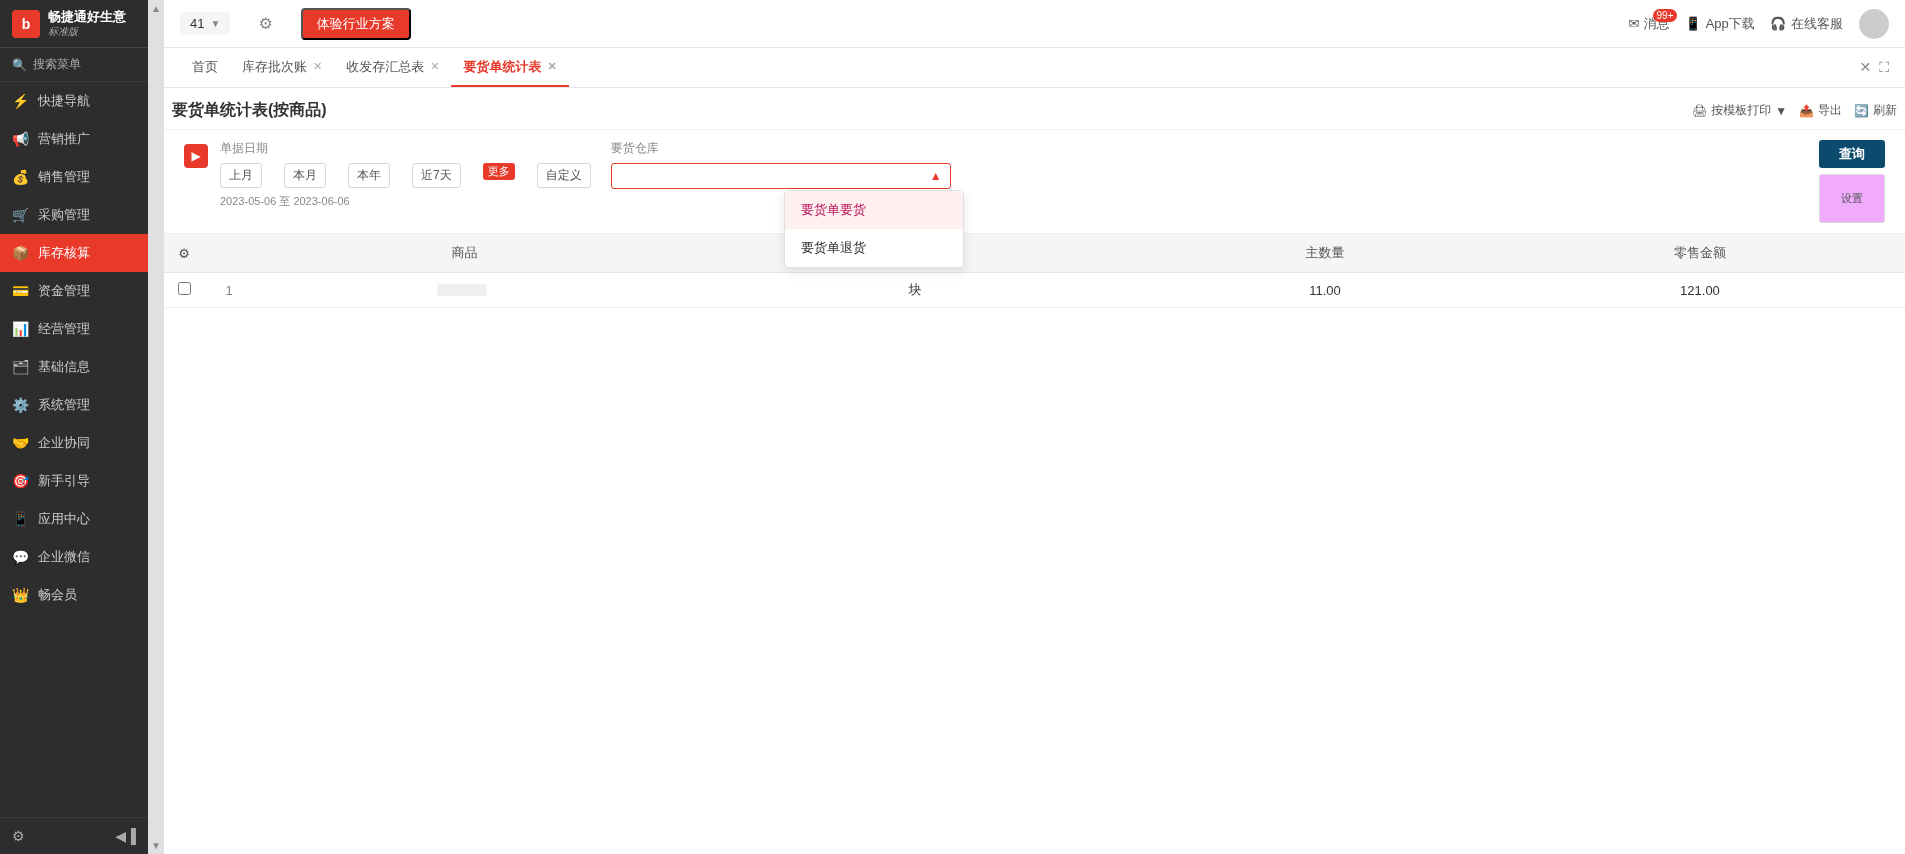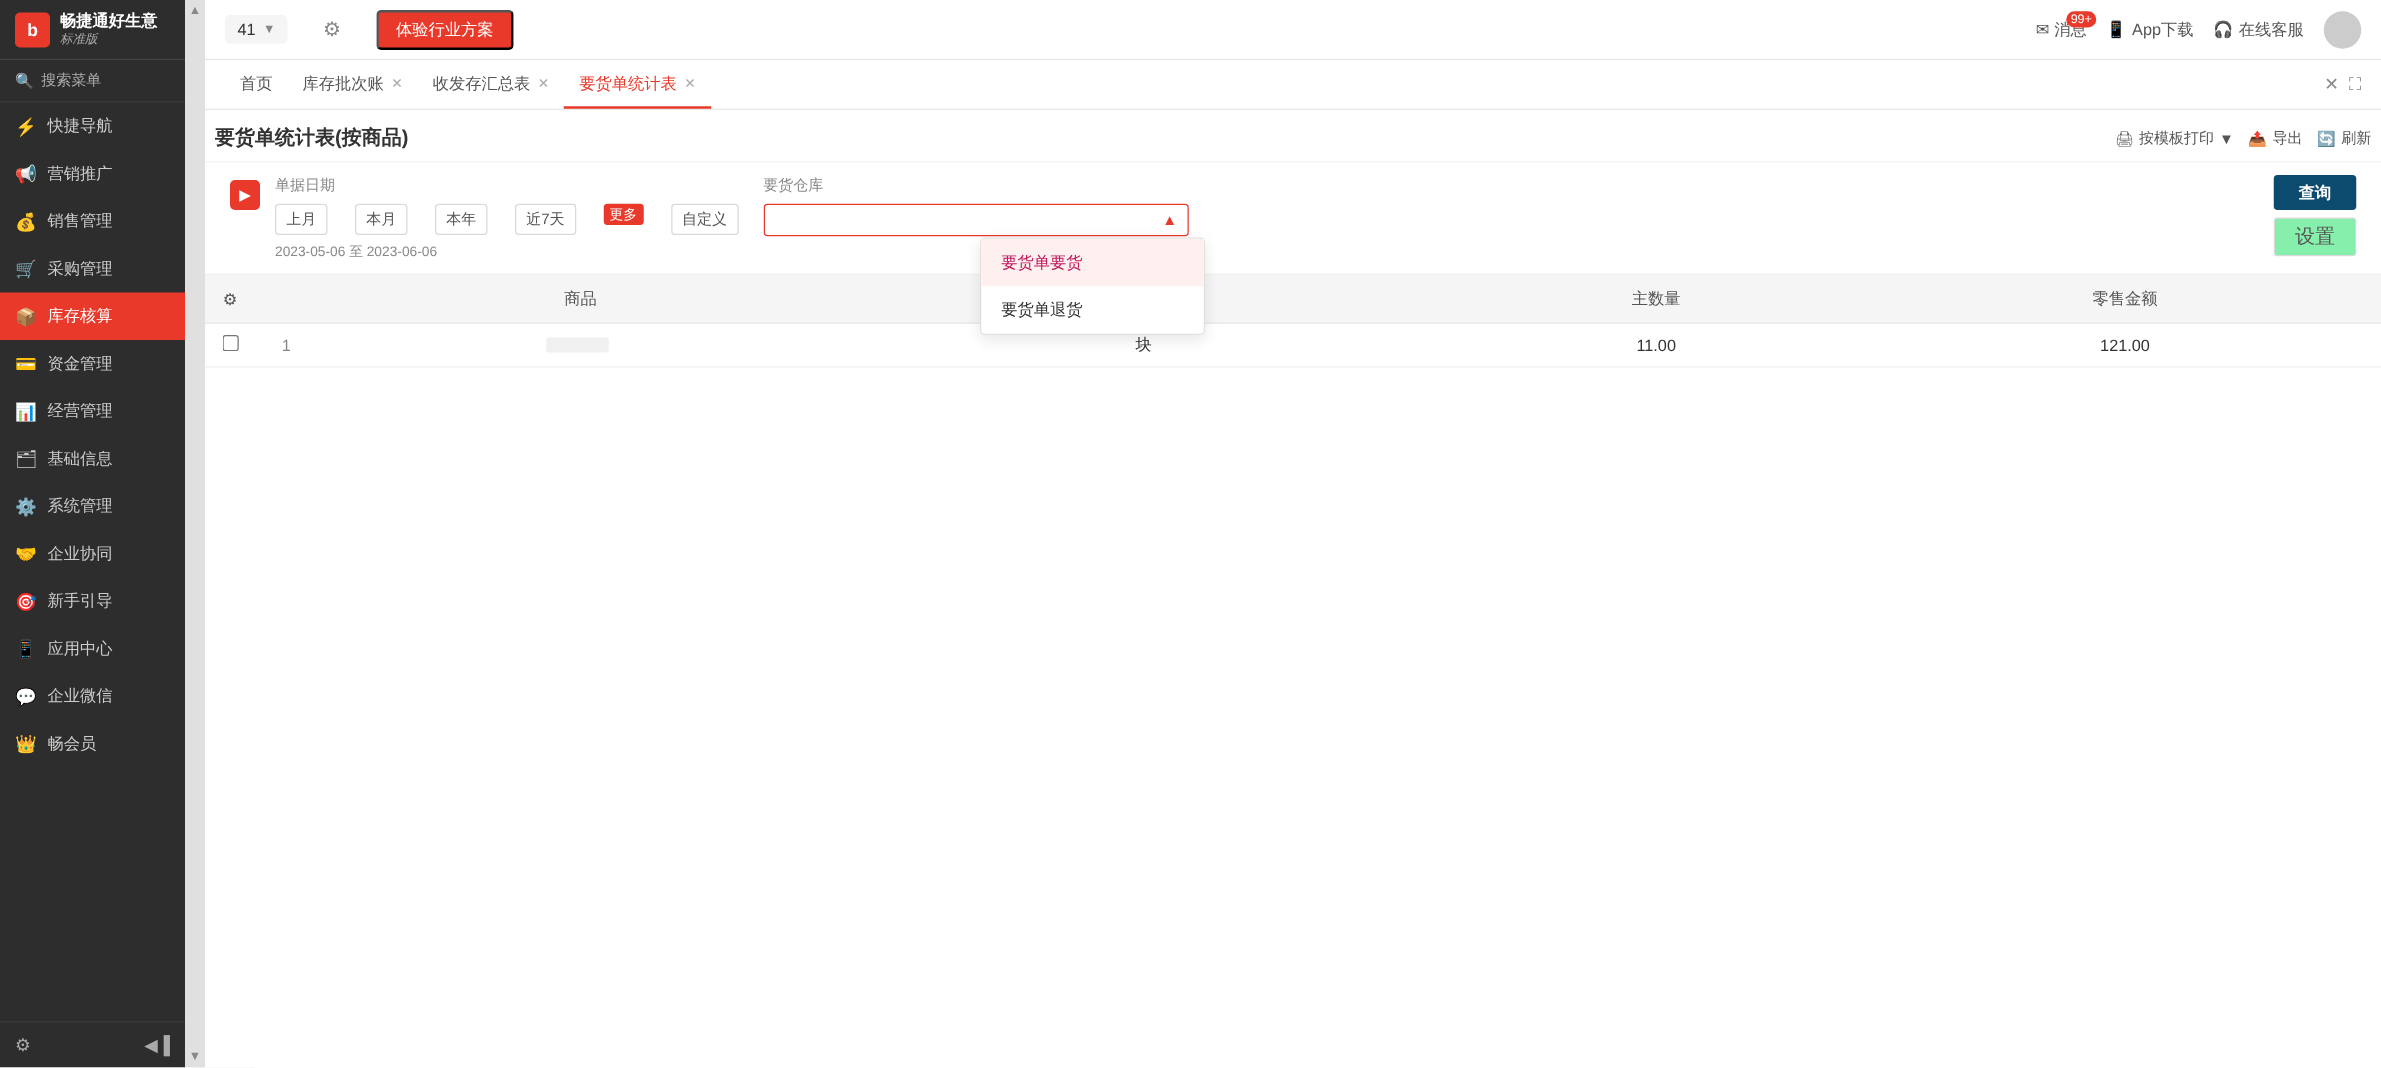--- a/index.html
+++ b/index.html
@@ -166,21 +166,21 @@
       display: flex;
       align-items: center;
       padding: 0 12px;
       height: 100%;
       font-size: 13px;
       color: #555;
       cursor: pointer;
       border-bottom: 2px solid transparent;
       white-space: nowrap;
     }
-    .tab.active { color: #e8392a; border-bottom: 2px solid #e8392a; font-weight: 400; }
+    .tab.active { color: #e8392a; border-bottom: 2px solid #e8392a; font-weight: 700; }
     .tab-close { margin-left: 6px; color: #aaa; font-size: 11px; }
     .tabs-actions { margin-left: auto; display: flex; gap: 8px; }
     .tabs-expand { color: #888; cursor: pointer; font-size: 14px; }
 
     
     .page-content {
       flex: 1;
       overflow: auto;
       background: #f5f5f5;
     }
@@ -308,26 +308,26 @@
       background: #0c4a6e;
       color: #fff;
       border: none;
       padding: 5px 20px;
       border-radius: 3px;
       font-size: 13px;
       cursor: pointer;
       font-weight: bold;
     }
     .btn-settings {
-      background: #86efac;
+      background: #f0abfc;
       color: #555;
       border: 1px solid #d9d9d9;
-      padding: 4px 16px;
+      padding: 16px 16px;
       border-radius: 3px;
-      font-size: 16px;
+      font-size: 11px;
       cursor: pointer;
     }
 
     
     .dropdown-overlay {
       position: absolute;
       top: 60px;
       left: 620px;
       background: #fff;
       border: 1px solid #e0e0e0;

